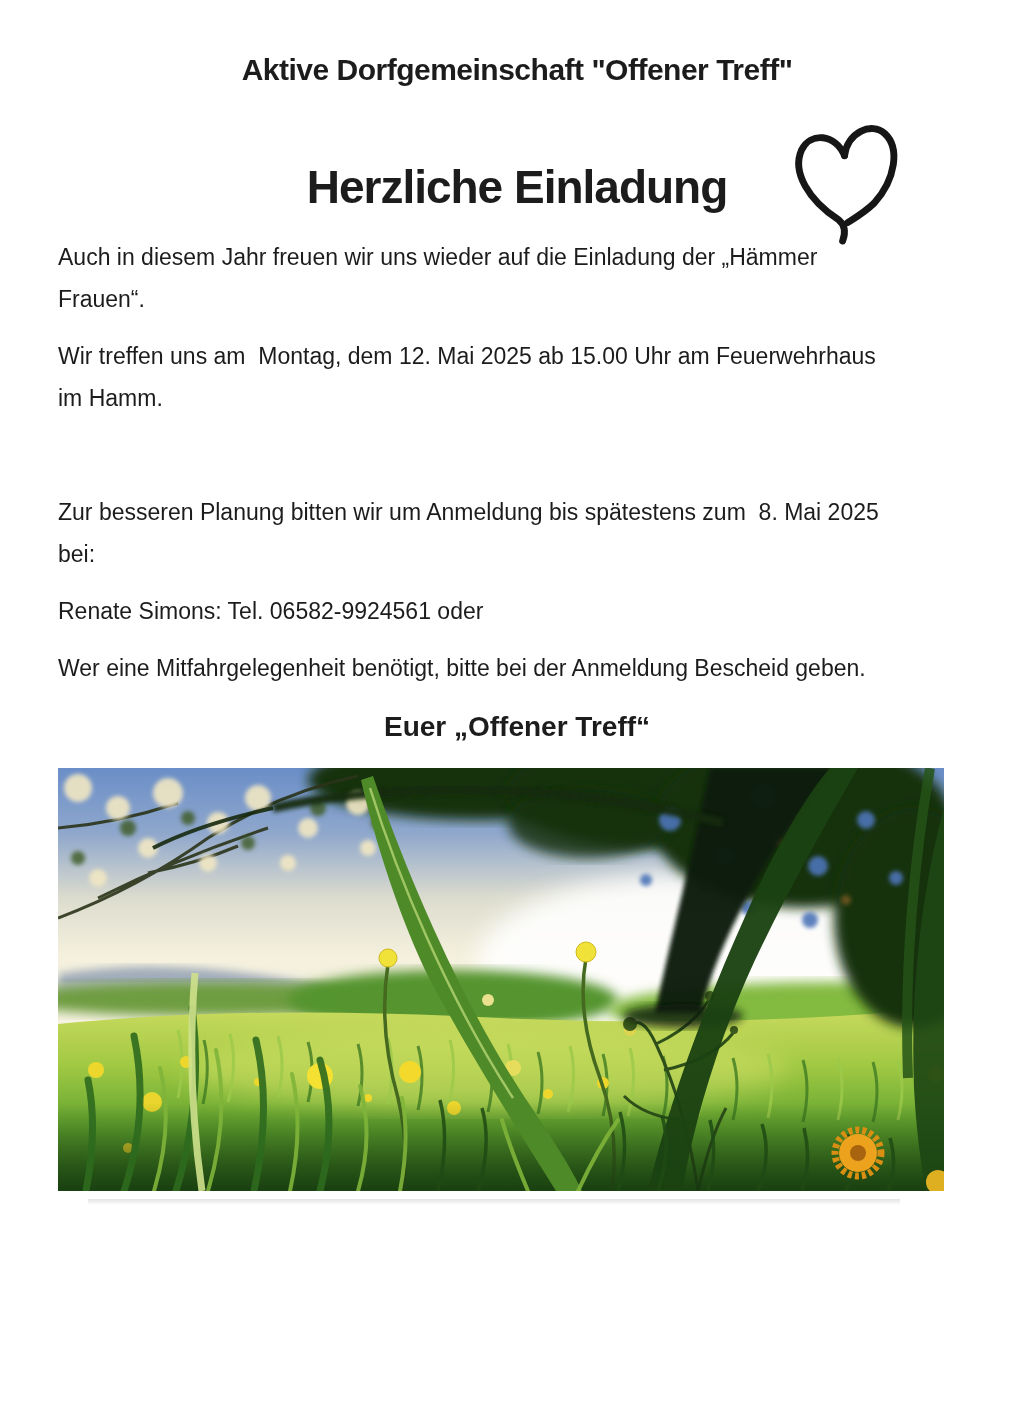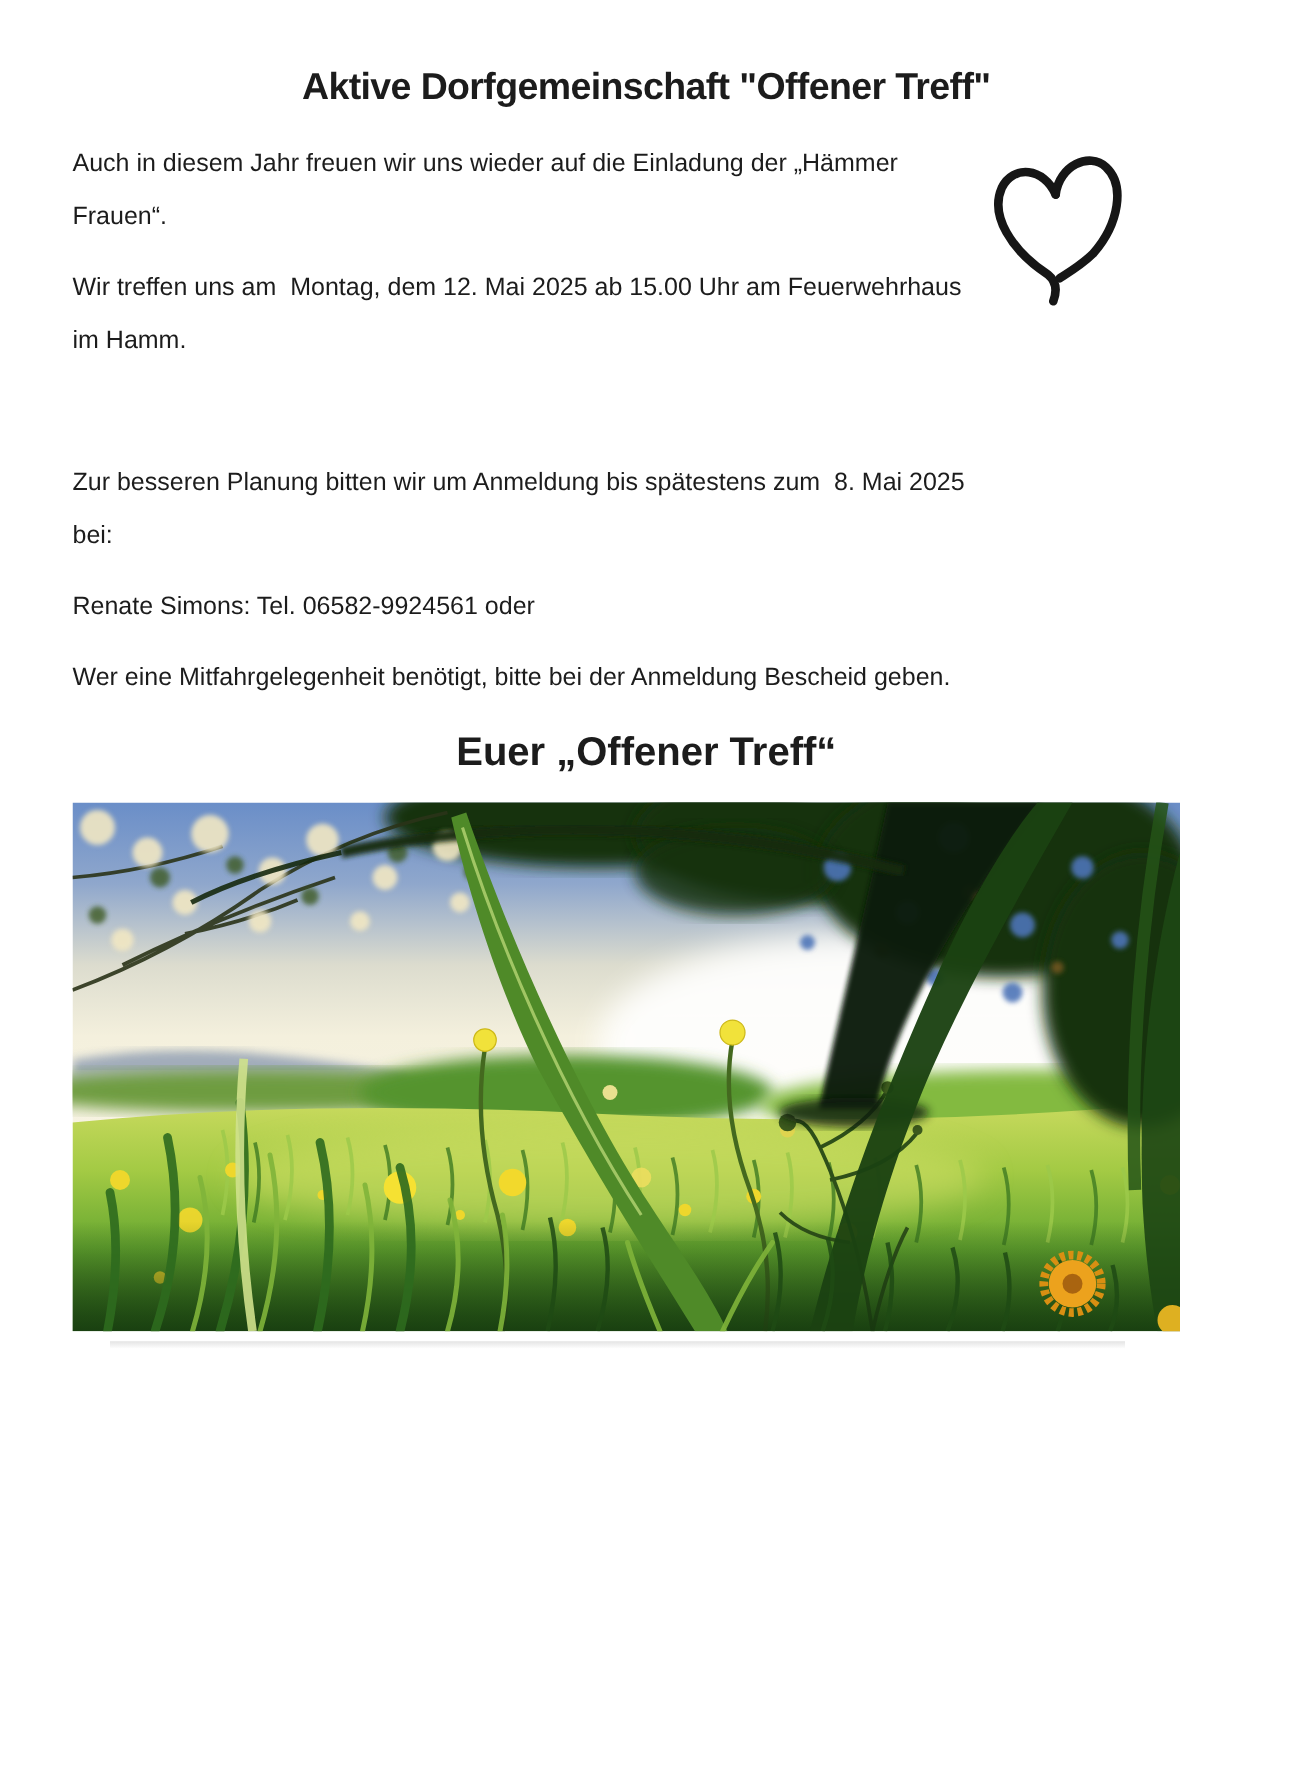--- a/index.html
+++ b/index.html
@@ -6,36 +6,37 @@
   body{width:1034px;height:1426px;overflow:hidden;
        font-family:"Liberation Sans",sans-serif;color:#1c1c1c;
        -webkit-font-smoothing:antialiased;}
   .page{position:relative;width:1034px;height:1426px;padding:0 58px;box-sizing:border-box;}
   .doc-title{margin:0;padding-top:50px;text-align:center;
              font-size:30px;font-weight:bold;line-height:40px;letter-spacing:-.5px;}
   .main-heading{margin:68px 0 0 0;text-align:center;
                 font-size:46px;font-weight:bold;line-height:58px;letter-spacing:-1px;}
   .heart{position:absolute;left:788px;top:120px;width:120px;height:128px;}
   .doc-body{margin-top:20px;}
-  .doc-body p{margin:0 0 15px 0;font-size:20px;line-height:42px;white-space:pre-wrap;}
+  .doc-body p{margin:0 0 15px 0;font-size:23px;line-height:42px;white-space:pre-wrap;}
   .doc-body p b{font-weight:normal;}
   p.contacts{font-weight:normal;margin-top:10px;}
-  p.signature{text-align:center;font-weight:bold;font-size:32px;line-height:46px;margin:0;}
+  p.signature{text-align:center;font-weight:bold;font-size:28px;line-height:46px;margin:0;}
   figure.photo{margin:18px 0 0 0;width:886px;height:423px;}
   figure.photo svg{display:block;width:886px;height:423px;}
   .photo-shadow{width:812px;height:6px;margin:8px 0 0 30px;
                 background:linear-gradient(#cdcdcd,rgba(255,255,255,0));opacity:.55;}
 </style>
 </head>
 <body>
 
 <div class="page">
 
   <h2 class="doc-title">Aktive Dorfgemeinschaft "Offener Treff"</h2>
 
+  <h1 class="main-heading">Herzliche Einladung</h1>
 
   <span class="heart">
     <svg viewBox="0 0 120 130" width="120" height="128" aria-hidden="true">
       <g fill="none" stroke="#161616" stroke-width="7" stroke-linecap="round" transform="rotate(-6 60 60)">
         <path d="M59,36 C52,13 27,8 16,26 C4,47 18,77 46,100 C51,105 53,112 48,122"></path>
         <path d="M59,36 C64,13 90,4 102,18 C116,34 108,65 84,87 C74,95 63,100 55,104"></path>
       </g>
     </svg>
   </span>
 

